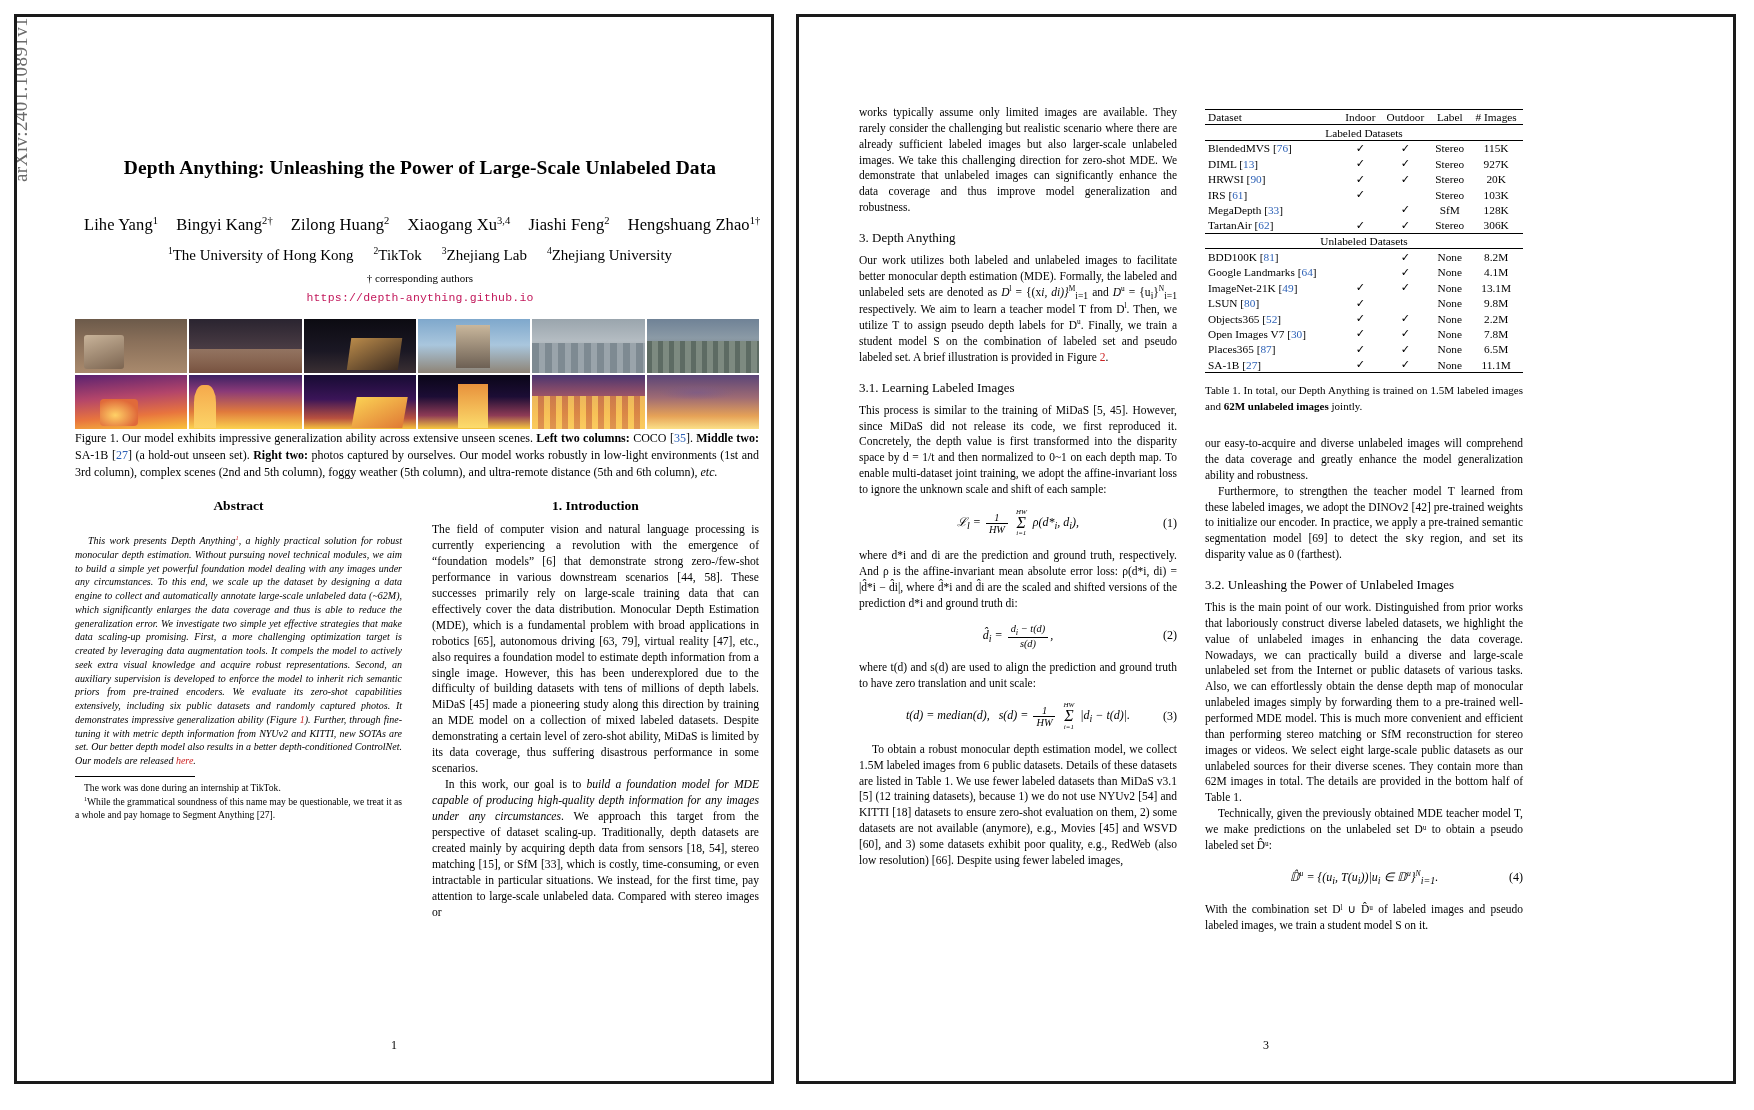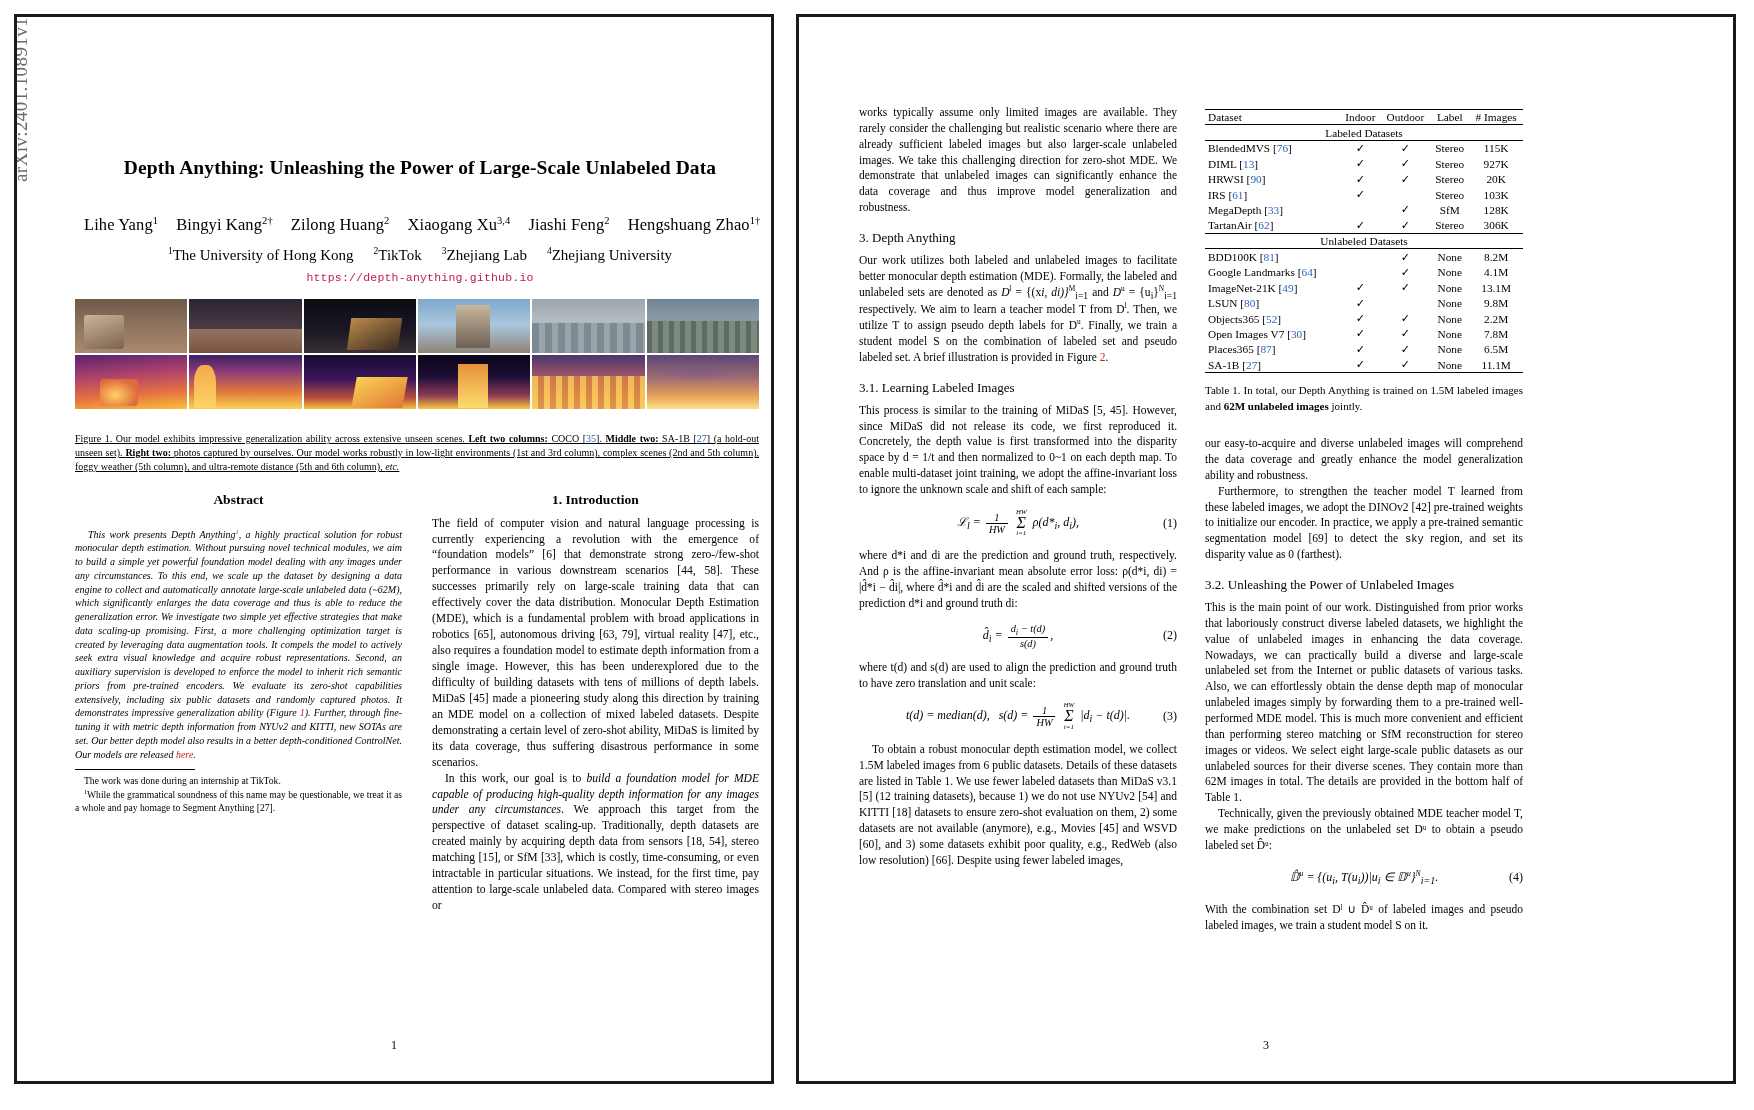--- a/index.html
+++ b/index.html
@@ -76,21 +76,21 @@
   .dp4{background:linear-gradient(180deg,#0a0618 0%,#1c0d35 40%,#8e3b55 75%,#f7c93f 100%);}
   .dp4:after{content:"";position:absolute;left:36%;top:16%;width:26%;height:82%;
      background:linear-gradient(180deg,#e8913c,#fcdc6c);}
   .dp5{background:linear-gradient(180deg,#4a3570 0%,#9b5367 38%,#e89a46 72%,#fde07a 100%);}
   .dp5:after{content:"";position:absolute;left:0;bottom:0;width:100%;height:62%;
      background:repeating-linear-gradient(90deg,rgba(250,200,90,.85) 0 6px,rgba(215,130,70,.8) 6px 12px);}
   .dp6{background:linear-gradient(180deg,#5b4577 0%,#9e6b74 42%,#e6a257 76%,#fbe089 100%);}
   .dp6:after{content:"";position:absolute;left:10%;top:18%;width:70%;height:28%;
      background:radial-gradient(ellipse,rgba(120,90,140,.6),transparent 70%);}
 
-  .figcap{font-size:10px;line-height:1.42;text-align:justify;margin-top:23px;width:684px;color:#000;text-decoration:underline;}
+  .figcap{font-size:12px;line-height:1.42;text-align:justify;margin-top:1px;width:684px;color:#000;}
   .figcap b{font-weight:bold;}
   .cite{color:#2b5fb5;text-align:right;}
   .cite-r{color:#cc2222;}
 
   
   .cols{display:flex;gap:30px;margin-top:13px;width:684px;}
   .col{width:331px;}
   .sechead{font-size:13.5px;font-weight:bold;text-align:center;margin:4px 0 8px 0;}
   .abs{font-size:10px;line-height:1.375;text-align:justify;font-style:italic;color:#000;margin-top:20px;}
   .bodytext{font-size:11.6px;line-height:1.375;text-align:justify;color:#000;}
@@ -150,20 +150,21 @@
       <div class="paper-title">Depth Anything: Unleashing the Power of Large-Scale Unlabeled Data</div>
 
       <div class="authors">
         <span class="a"><span>Lihe Yang</span><sup>1</sup></span><span class="a"><span>Bingyi Kang</span><sup>2†</sup></span><span class="a"><span>Zilong Huang</span><sup>2</sup></span><span class="a"><span>Xiaogang Xu</span><sup>3,4</sup></span><span class="a"><span>Jiashi Feng</span><sup>2</sup></span><span class="a"><span>Hengshuang Zhao</span><sup>1†</sup></span>
       </div>
 
       <div class="affils">
         <span class="af"><sup>1</sup><span>The University of Hong Kong</span></span><span class="af"><sup>2</sup><span>TikTok</span></span><span class="af"><sup>3</sup><span>Zhejiang Lab</span></span><span class="af"><sup>4</sup><span>Zhejiang University</span></span>
       </div>
 
+      <div class="corr">† corresponding authors</div>
       <div class="url">https://depth-anything.github.io</div>
 
       <div class="figstrip">
         <div class="figrow">
           <div class="cell ph1"></div>
           <div class="cell ph2"></div>
           <div class="cell ph3"></div>
           <div class="cell ph4"></div>
           <div class="cell ph5"></div>
           <div class="cell ph6"></div>

